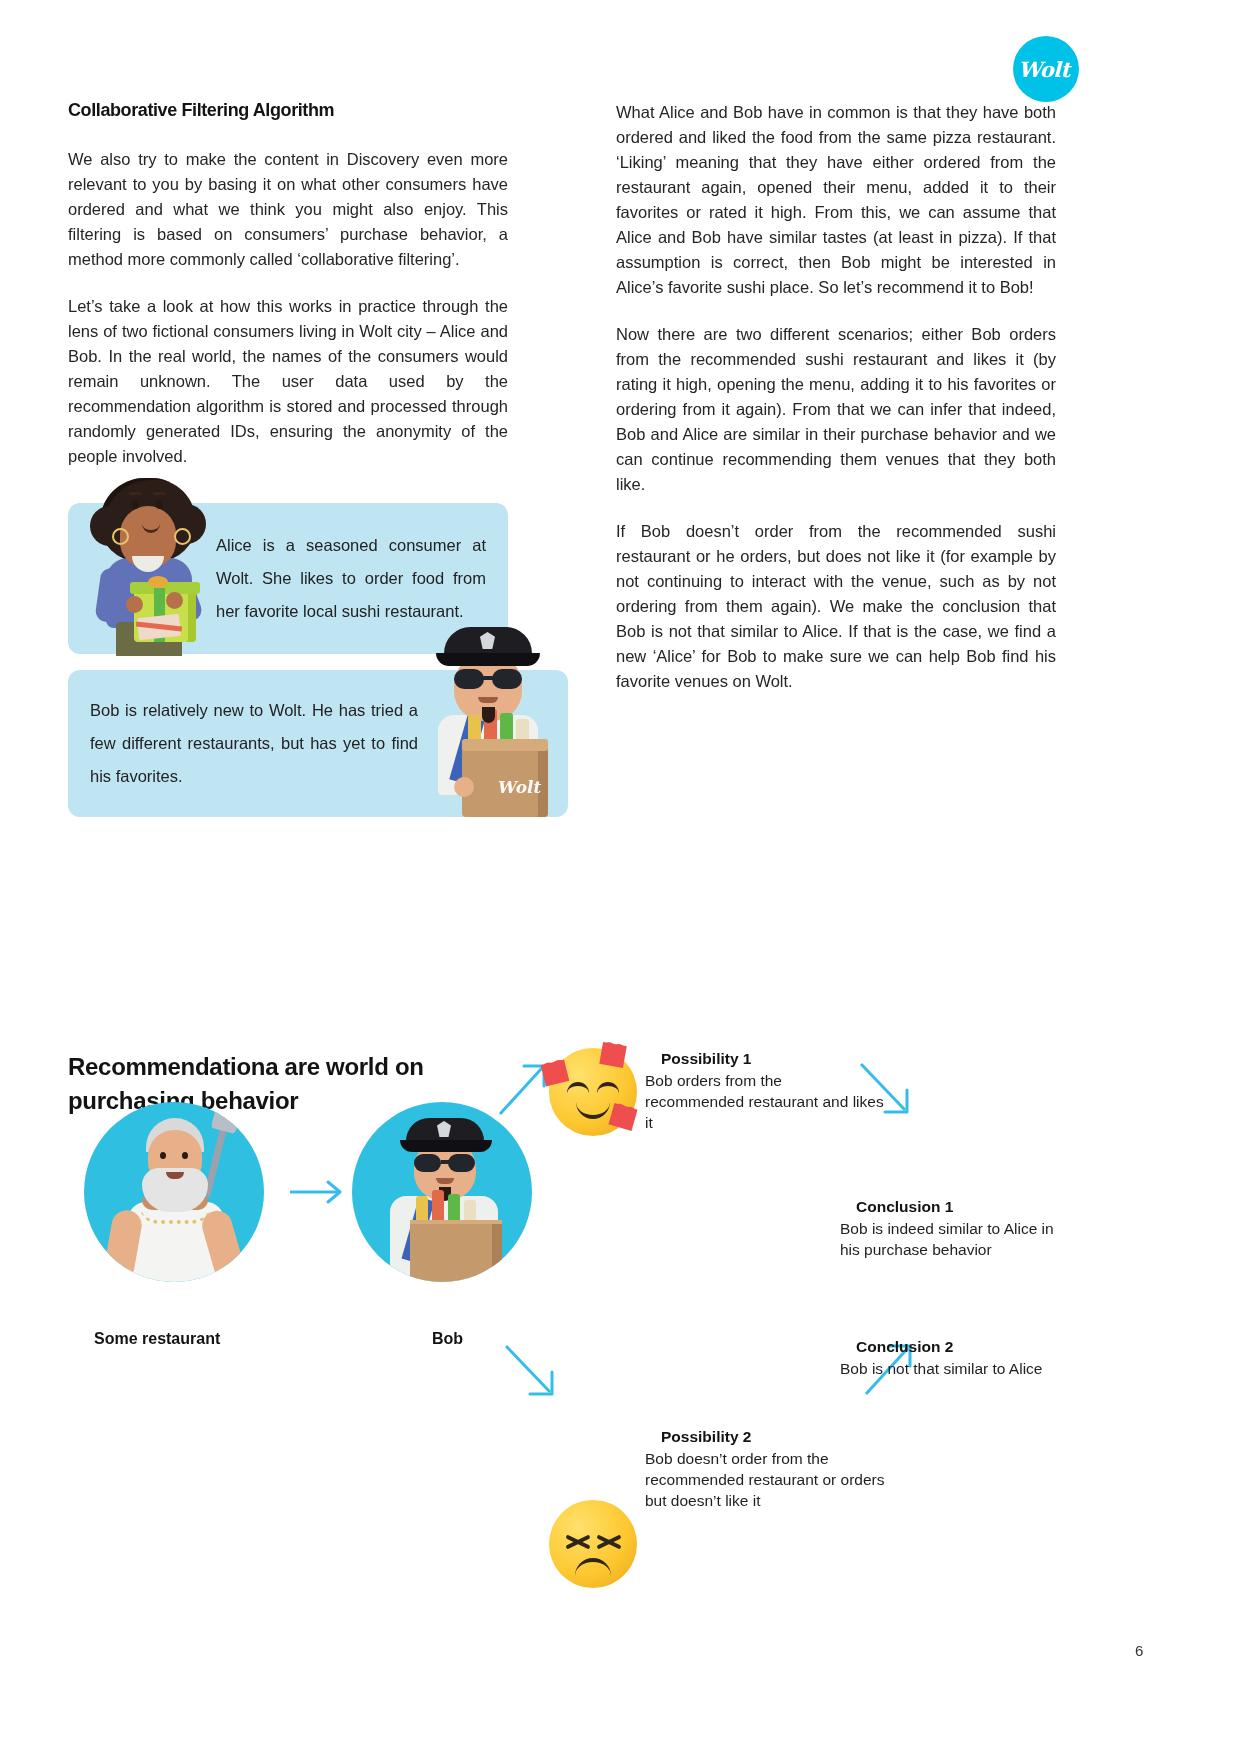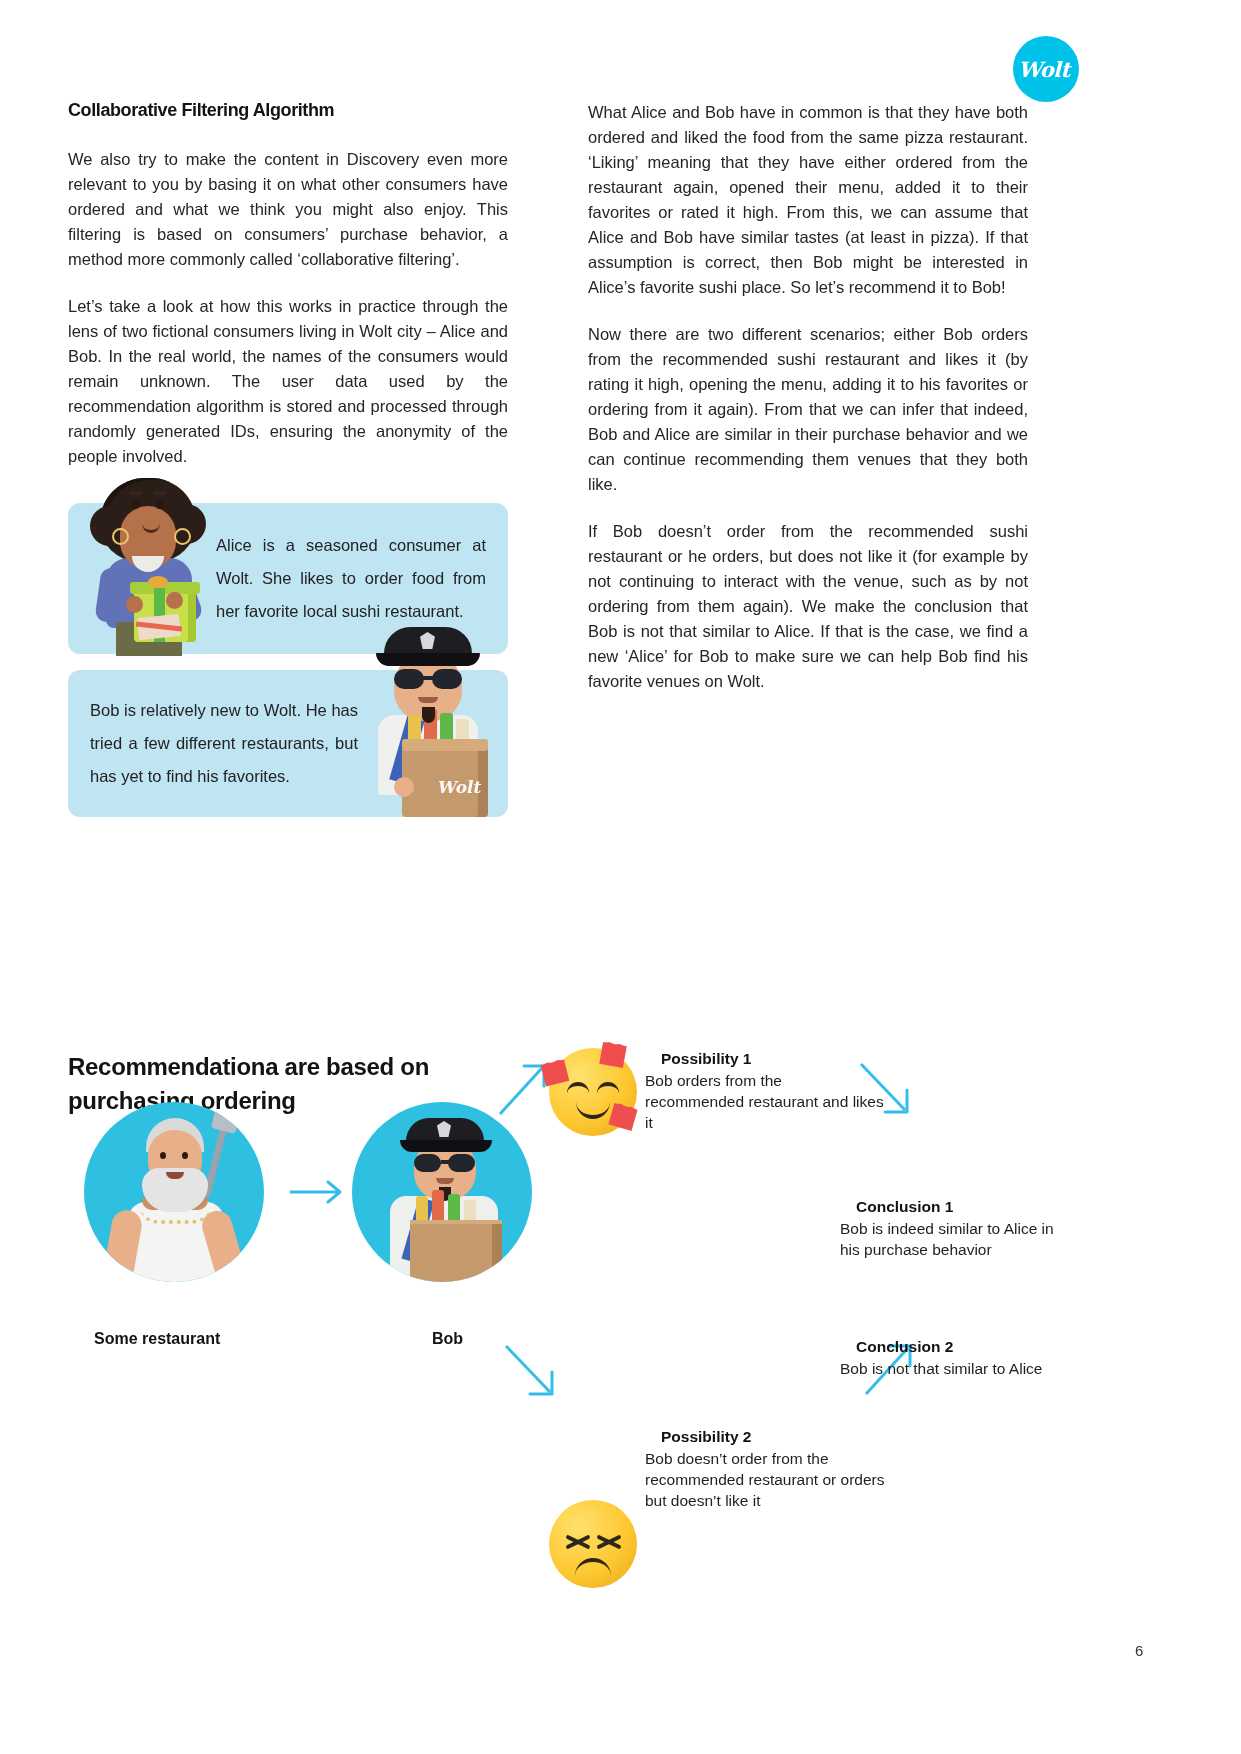--- a/index.html
+++ b/index.html
@@ -41,21 +41,21 @@
     letter-spacing: -0.5px;
     transform: skewX(-4deg);
   }
 
   
   .col {
     position: absolute;
     width: 440px;
   }
   .col-left  { left: 68px;  top: 100px; }
-  .col-right { left: 588px; top: 100px; }
+  .col-right { left: 616px; top: 100px; }
 
   h1.section-title {
     font-size: 18px;
     font-weight: bold;
     letter-spacing: -0.4px;
     margin: 0 0 26px 0;
     color: #131313;
   }
 
   p.body-text {
@@ -75,21 +75,21 @@
     background: #bfe4f2;
     border-radius: 12px;
     box-sizing: border-box;
   }
   .bubble-alice {
     width: 440px;
     min-height: 146px;
     padding: 26px 22px 26px 148px;
   }
   .bubble-bob {
-    width: 440px;
+    width: 500px;
     min-height: 146px;
     padding: 24px 150px 24px 22px;
     margin-top: 16px;
   }
   .bubble p {
     margin: 0;
     font-size: 16.5px;
     line-height: 33px;
     text-align: justify;
     color: #222;
@@ -446,21 +446,21 @@
   </div>
 
   <div class="col col-right">
     <p class="body-text">What Alice and Bob have in common is that they have both ordered and liked the food from the same pizza restaurant. ‘Liking’ meaning that they have either ordered from the restaurant again, opened their menu, added it to their favorites or rated it high. From this, we can assume that Alice and Bob have similar tastes (at least in pizza). If that assumption is correct, then Bob might be interested in Alice’s favorite sushi place. So let’s recommend it to Bob!</p>
     <p class="body-text">Now there are two different scenarios; either Bob orders from the recommended sushi restaurant and likes it (by rating it high, opening the menu, adding it to his favorites or ordering from it again). From that we can infer that indeed, Bob and Alice are similar in their purchase behavior and we can continue recommending them venues that they both like.</p>
     <p class="body-text">If Bob doesn’t order from the recommended sushi restaurant or he orders, but does not like it (for example by not continuing to interact with the venue, such as by not ordering from them again). We make the conclusion that Bob is not that similar to Alice. If that is the case, we find a new ‘Alice’ for Bob to make sure we can help Bob find his favorite venues on Wolt.</p>
   </div>
 
   <div class="diagram">
 
-    <h2 class="diagram-title">Recommendationa are based on purchasing ordering</h2>
+    <h2 class="diagram-title">Recommendationa are world on purchasing behavior</h2>
 
     <div class="avatar avatar-restaurant">
       <div class="chef-hair"></div>
       <div class="chef-spatula"></div>
       <div class="chef-body"></div>
       <div class="chef-arm l"></div>
       <div class="chef-arm r"></div>
       <div class="chef-neck"></div>
       <div class="chef-face"></div>
       <div class="chef-eye l"></div>

